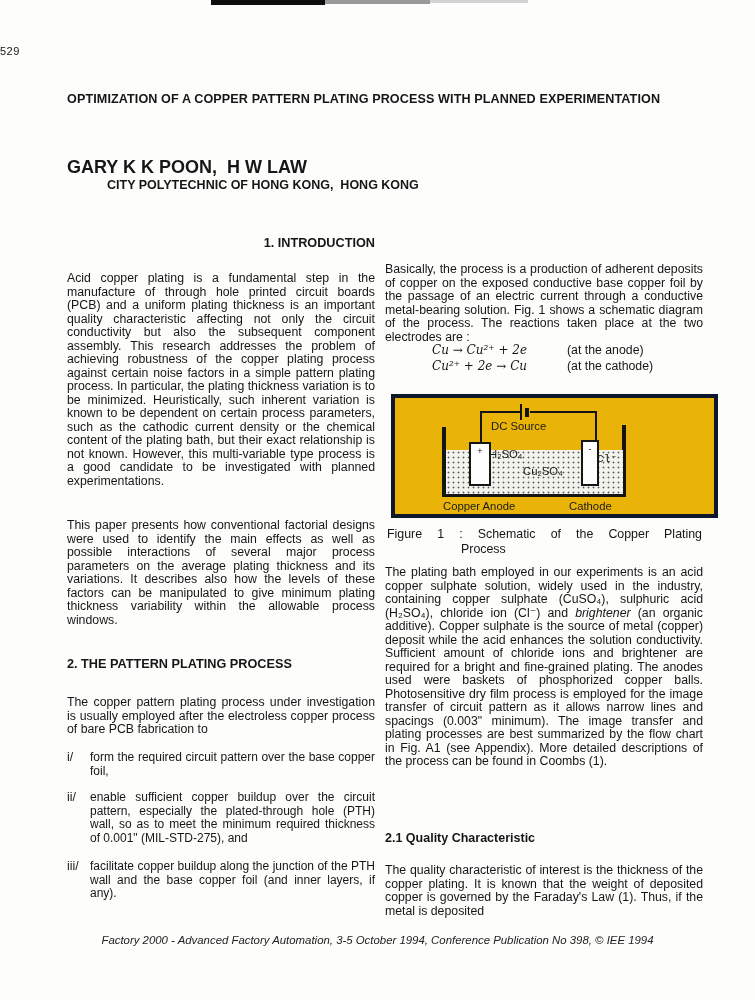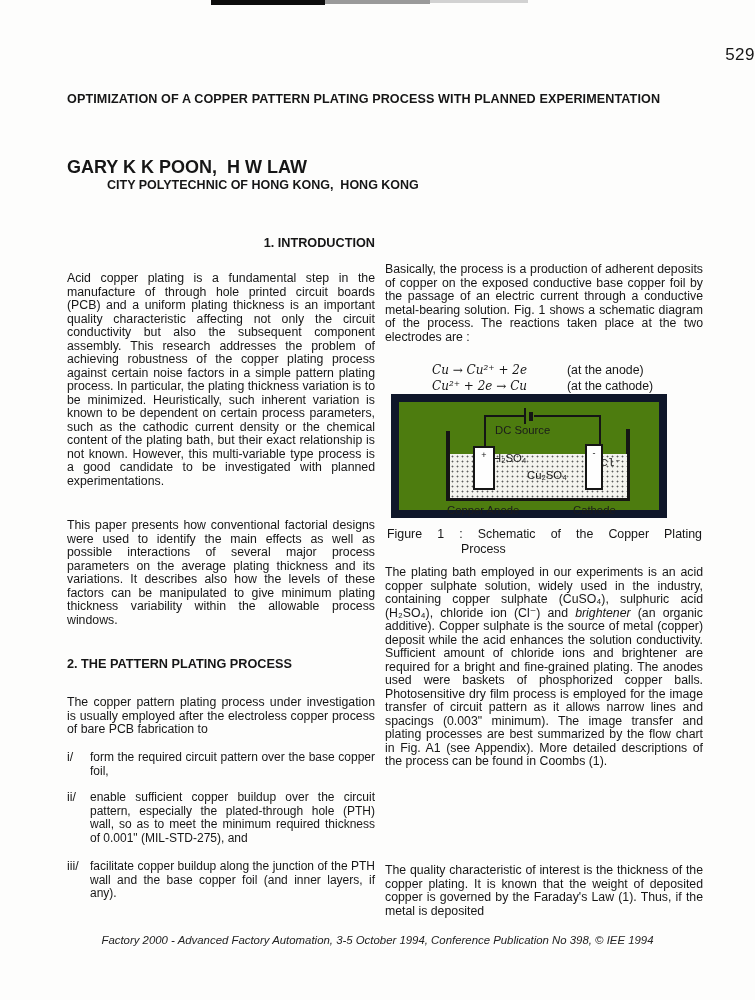--- a/index.html
+++ b/index.html
@@ -2,36 +2,36 @@
 <html><head>
 <meta charset="utf-8">
 <style>
   html,body{margin:0;padding:0;background:#ffffff;}
   .page{
     position:relative;width:755px;height:1000px;background:#fdfdfc;
     font-family:"Liberation Sans","DejaVu Sans",sans-serif;color:#161616;
     overflow:hidden;
   }
   .abs{position:absolute;}
-  .pagenum{top:45px;left:0;width:755px;text-align:right;font-size:17px;letter-spacing:.5px;}
+  .pagenum{top:45px;left:0;width:755px;text-align:left;font-size:11px;letter-spacing:.5px;}
   .title{top:92px;left:67px;width:640px;font-weight:bold;font-size:12.6px;white-space:nowrap;letter-spacing:.1px;}
   .authors{top:157px;left:67px;font-weight:bold;font-size:18px;white-space:pre;}
   .affil{top:178px;left:67px;font-weight:bold;font-size:12.5px;white-space:pre;margin-left:40px;}
   .heading{font-weight:bold;font-size:12.7px;white-space:nowrap;}
   .body-text{font-size:12.3px;line-height:13.5px;text-align:justify;}
   .col-l{left:67px;width:308px;}
   .col-r{left:385px;width:318px;}
   .list-item{display:flex;margin-top:13px;}
   .list-item .marker{flex:0 0 23px;font-size:12.3px;line-height:13.5px;}
   .list-item .li-text{flex:1;font-size:12px;line-height:13.5px;text-align:justify;}
   .eq-row{position:relative;height:15.5px;}
   .eq-formula{position:absolute;left:47px;font-family:"DejaVu Serif","Liberation Serif",serif;font-style:italic;font-size:12px;}
   .eq-label{position:absolute;left:182px;font-size:12.3px;}
   
-  .figure-frame{left:391px;top:394px;width:276px;height:124px;border:8px solid #0f172a;background:#4d7c0f;box-sizing:border-box;}
+  .figure-frame{left:391px;top:394px;width:327px;height:124px;border:4px solid #0f172a;background:#eab308;box-sizing:border-box;}
   .fig-el{position:absolute;background:#151515;}
   .tank-liquid{position:absolute;left:51px;top:52px;width:177px;height:44px;
     background-color:#f3f3ee;
     background-image:radial-gradient(#5c5c5c 0.7px, rgba(0,0,0,0) 1.2px);
     background-size:5px 5px;}
   .electrode{position:absolute;background:#fefefe;border:2px solid #151515;box-sizing:border-box;
     font-size:9px;line-height:9px;text-align:center;padding-top:3px;}
   .fig-label{position:absolute;font-size:11.3px;white-space:nowrap;color:#1b1b1b;}
   .caption{left:387px;top:527px;width:315px;font-size:12.4px;line-height:14.5px;}
   .caption .cap1{display:block;text-align:justify;text-align-last:justify;}
@@ -74,21 +74,21 @@
       <span class="li-text">enable sufficient copper buildup over the circuit pattern, especially the plated-through hole (PTH) wall, so as to meet the minimum required thickness of 0.001" (MIL-STD-275), and</span>
     </div>
     <div class="list-item" style="margin-top:15px;">
       <span class="marker">iii/</span>
       <span class="li-text">facilitate copper buildup along the junction of the PTH wall and the base copper foil (and inner layers, if any).</span>
     </div>
   </div>
 
   <div class="abs body-text col-r" style="top:225px;margin-top:38px;">Basically, the process is a production of adherent deposits of copper on the exposed conductive base copper foil by the passage of an electric current through a conductive metal-bearing solution. Fig. 1 shows a schematic diagram of the process. The reactions taken place at the two electrodes are :</div>
 
-  <div class="abs col-r" style="top:343px;margin-top:20px;">
+  <div class="abs col-r" style="top:343px;">
     <div class="eq-row">
       <span class="eq-formula">Cu → Cu²⁺ + 2e</span>
       <span class="eq-label">(at the anode)</span>
     </div>
     <div class="eq-row">
       <span class="eq-formula">Cu²⁺ + 2e → Cu</span>
       <span class="eq-label">(at the cathode)</span>
     </div>
   </div>
 
@@ -119,17 +119,18 @@
     <div class="fig-label" style="left:174px;top:102px;">Cathode</div>
   </div>
 
   <div class="abs caption">
     <span class="cap1">Figure 1 : Schematic of the Copper Plating</span>
     <span class="cap2">Process</span>
   </div>
 
   <div class="abs body-text col-r" style="top:566px;"><span>The plating bath employed in our experiments is an acid copper sulphate solution, widely used in the industry, containing copper sulphate (CuSO₄), sulphuric acid (H₂SO₄), chloride ion (Cl⁻) and </span><span style="font-style:italic;">brightener</span><span> (an organic additive). Copper sulphate is the source of metal (copper) deposit while the acid enhances the solution conductivity. Sufficient amount of chloride ions and brightener are required for a bright and fine-grained plating. The anodes used were baskets of phosphorized copper balls. Photosensitive dry film process is employed for the image transfer of circuit pattern as it allows narrow lines and spacings (0.003" minimum). The image transfer and plating processes are best summarized by the flow chart in Fig. A1 (see Appendix). More detailed descriptions of the process can be found in Coombs (1).</span></div>
 
+  <div class="abs heading col-r h21">2.1 Quality Characteristic</div>
   <div class="abs body-text col-r" style="top:864px;">The quality characteristic of interest is the thickness of the copper plating. It is known that the weight of deposited copper is governed by the Faraday's Law (1). Thus, if the metal is deposited</div>
 
   <div class="abs footer">Factory 2000 - Advanced Factory Automation, 3-5 October 1994, Conference Publication No 398, © IEE 1994</div>
 
 </div>
 
 </body></html>

